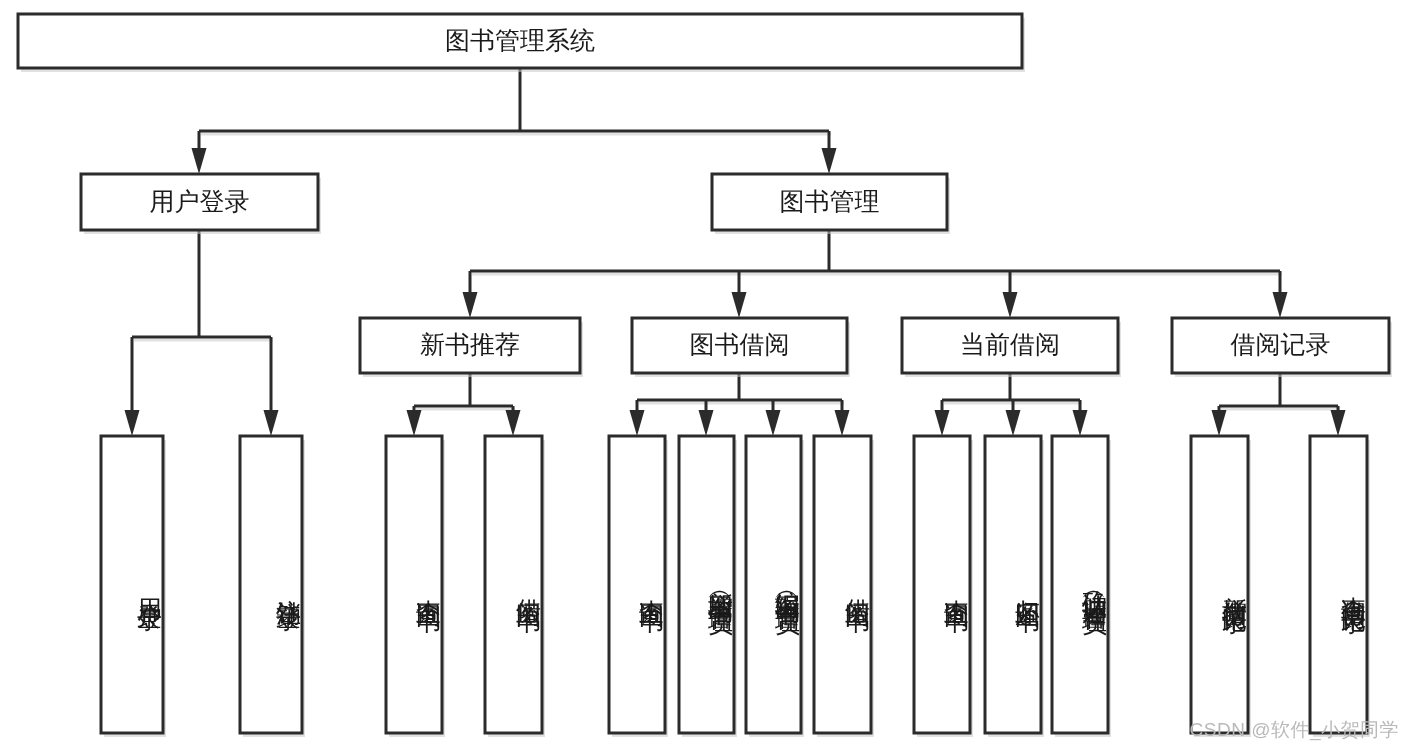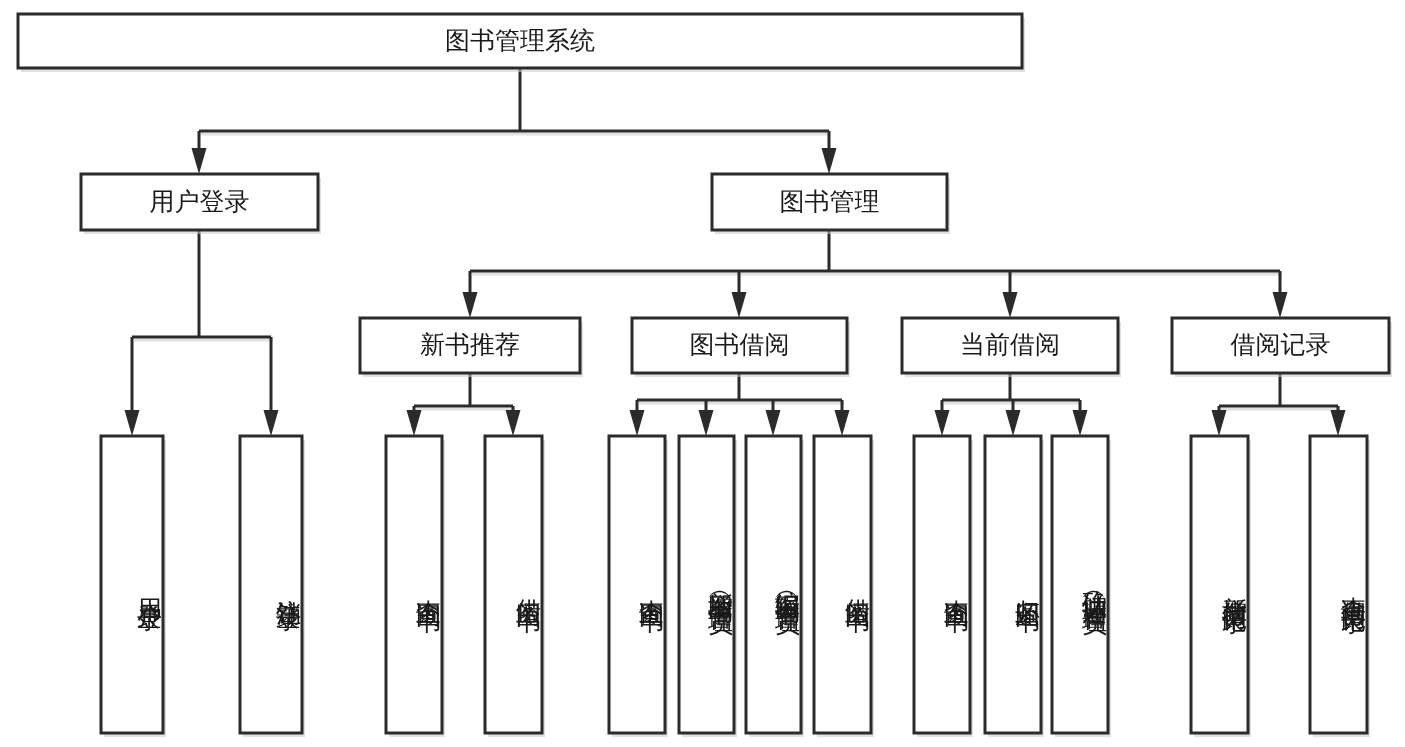--- a/index.html
+++ b/index.html
@@ -223,13 +223,14 @@
       <div class="node-label-v" style="left: 679px; top: 444px; width: 55px; height: 281px;">新增图书（管理员）</div>
       <div class="node-label-v" style="left: 746px; top: 444px; width: 55px; height: 281px;">编辑图书（管理员）</div>
       <div class="node-label-v" style="left: 814px; top: 444px; width: 57px; height: 281px;">借阅图书</div>
       <div class="node-label-v" style="left: 914px; top: 444px; width: 56px; height: 281px;">查询图书</div>
       <div class="node-label-v" style="left: 985px; top: 444px; width: 56px; height: 281px;">归还图书</div>
       <div class="node-label-v" style="left: 1052px; top: 444px; width: 56px; height: 281px;">确认归还（管理员）</div>
       <div class="node-label-v" style="left: 1191px; top: 444px; width: 57px; height: 281px;">新增借阅记录</div>
       <div class="node-label-v" style="left: 1310px; top: 444px; width: 57px; height: 281px;">查询借阅记录</div>
     </div>
 
+  <div class="watermark">CSDN @软件_小贺同学</div>
 </div>
 
 </body></html>

